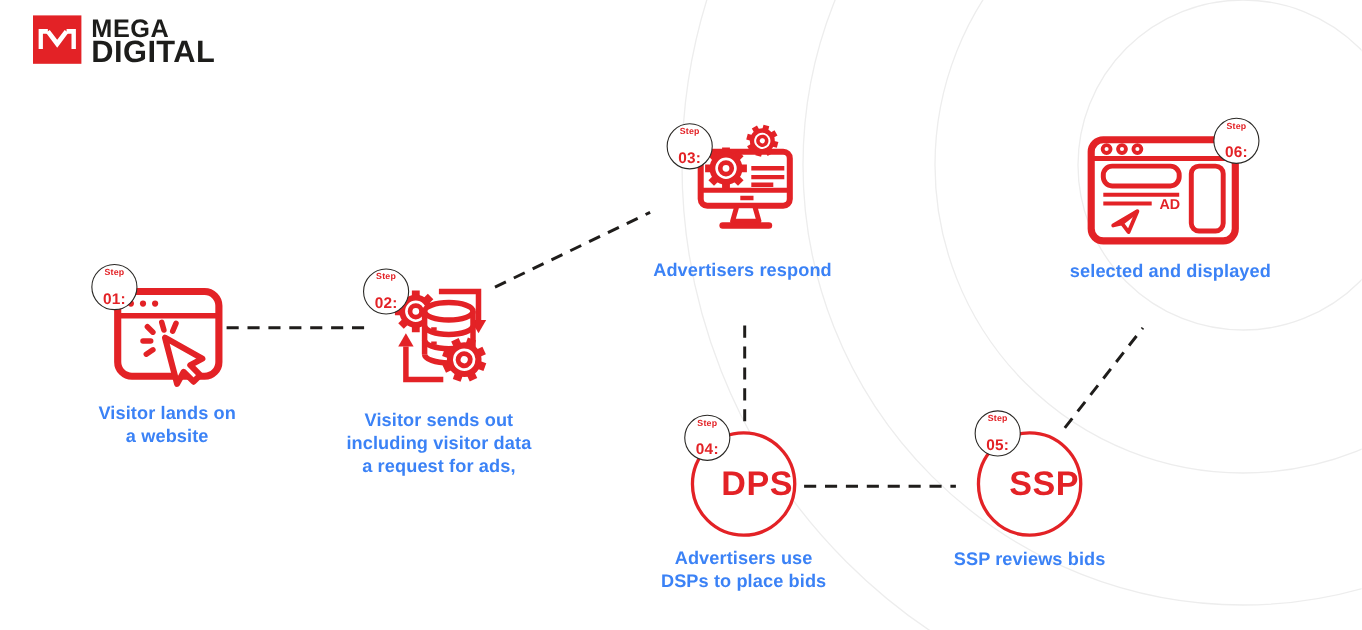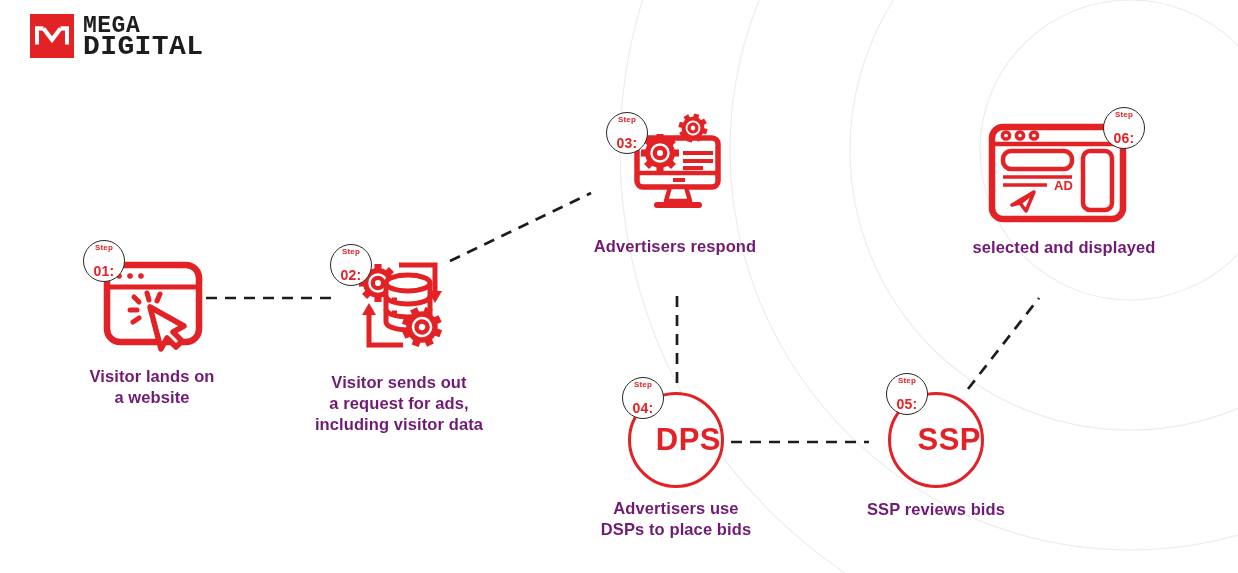--- a/index.html
+++ b/index.html
@@ -9,21 +9,21 @@
   }
   .abs{position:absolute;}
   svg{display:block;}
 
   
   .bg-layer{left:0;top:0;z-index:0;}
 
   
   .logo{left:30px;top:14px;display:flex;align-items:center;gap:9px;z-index:2;}
   .logo-mark{width:44px;height:44px;background:#e32226;display:flex;align-items:center;justify-content:center;}
-  .logo-text{display:flex;flex-direction:column;justify-content:center;font-family:Liberation Mono, monospace;}
+  .logo-text{display:flex;flex-direction:column;justify-content:center;}
   .logo-top{font-size:23px;font-weight:800;letter-spacing:.5px;line-height:21px;color:#1d1d1b;}
   .logo-bottom{font-size:28px;font-weight:800;letter-spacing:.4px;line-height:20px;color:#1d1d1b;}
 
   
   .badge{
     width:42px;height:42px;border-radius:50%;background:#fff;border:1.6px solid #2a2825;
     display:flex;flex-direction:column;align-items:center;justify-content:center;
     z-index:5;box-sizing:border-box;
   }
   .badge .b-step{font-size:8px;font-weight:700;color:#e32226;line-height:9px;letter-spacing:.2px;}
@@ -31,21 +31,21 @@
 
   
   .node{
     width:96px;height:96px;border-radius:50%;background:#fff;border:3.5px solid #e32226;
     display:flex;align-items:center;justify-content:flex-end;z-index:3;box-sizing:border-box;
   }
   .node span{font-size:31px;font-weight:700;color:#e32226;letter-spacing:.5px;}
 
   
   .caption{
-    text-align:center;font-size:16.5px;font-weight:600;line-height:21px;color:#701a75;z-index:2;
+    text-align:center;font-size:16.5px;font-weight:600;line-height:21px;color:#3b82f6;z-index:2;
     letter-spacing:.1px;
   }
   .icon{z-index:2;}
 </style>
 </head>
 <body>
 
 <div class="stage">
 
   <svg width="0" height="0" style="position:absolute" aria-hidden="true">
@@ -149,22 +149,22 @@
       </g>
       <use href="#gear" xlink:href="#gear" transform="translate(67,74) rotate(20)"></use>
     </svg>
   </div>
   <div class="abs badge" style="left:330px;top:244px">
     <span class="b-step">Step</span>
     <span class="b-num">02:</span>
   </div>
   <div class="abs caption" style="left:289px;top:372px;width:220px">
     <div>Visitor sends out</div>
+    <div>including visitor data</div>
     <div>a request for ads,</div>
-    <div>including visitor data</div>
   </div>
 
   <div class="abs icon" style="left:627px;top:109px">
     <svg width="100" height="104" viewBox="0 0 100 104" fill="none">
       <rect x="10" y="29" width="81" height="49" rx="6" fill="#ffffff" stroke="#e32226" stroke-width="5.5"></rect>
       <line x1="10" y1="64" x2="91" y2="64" stroke="#e32226" stroke-width="4.5"></line>
       <line x1="46" y1="71" x2="58" y2="71" stroke="#e32226" stroke-width="4"></line>
       <g stroke="#e32226" stroke-width="4">
         <line x1="56" y1="44" x2="86" y2="44"></line>
         <line x1="56" y1="52" x2="86" y2="52"></line>

